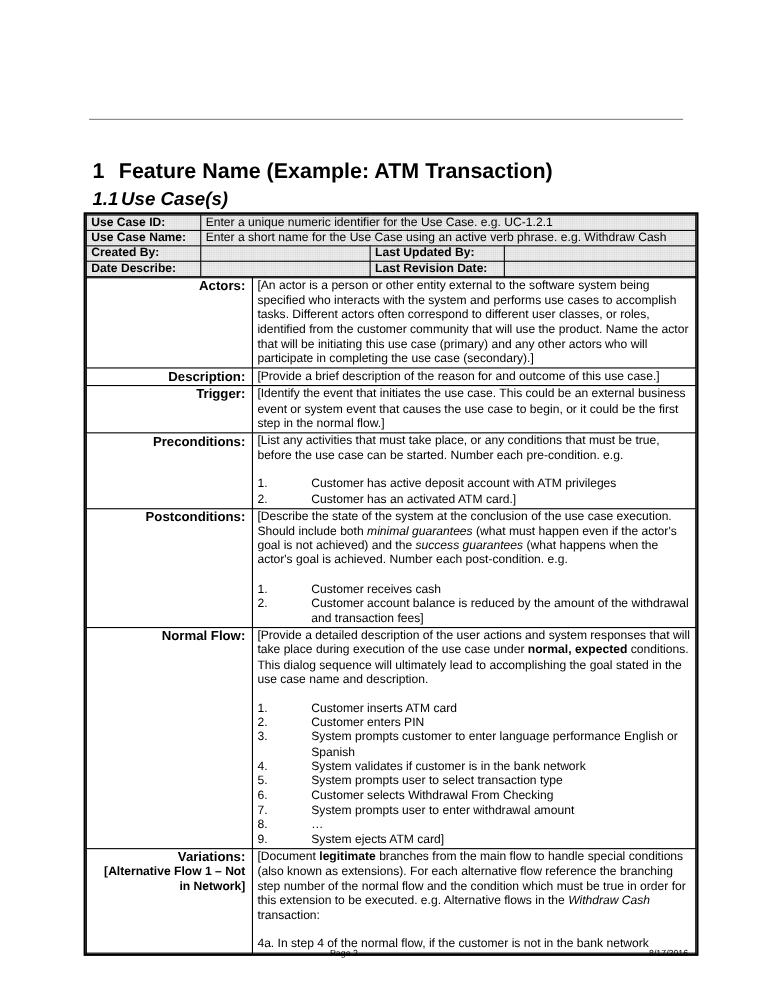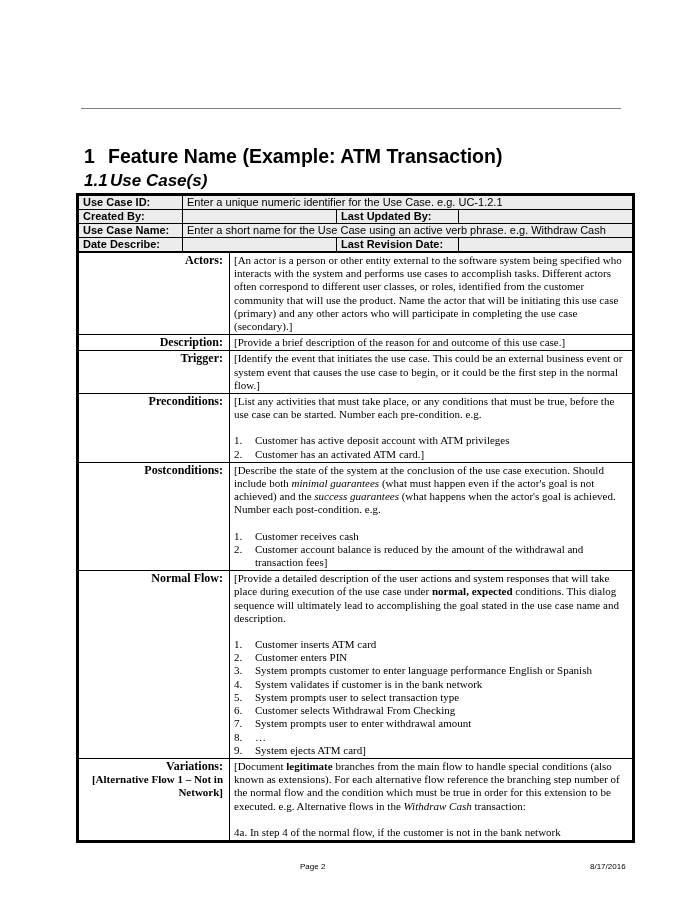--- a/index.html
+++ b/index.html
@@ -11,28 +11,28 @@
   .h2 { position:absolute; left:84px; top:171px; font-size:17px; font-weight:bold; font-style:italic; margin:0; white-space:nowrap; }
   .h2 .num { display:inline-block; width:26px; }
   .tbl { position:absolute; left:76px; top:193px; width:555px; border:2px solid #000; border-collapse:collapse; }
   .hdr { border-collapse:collapse; width:100%; table-layout:fixed; }
   .hdr td { border:1px solid #000; font-size:11px; height:13px; padding:0 4px; line-height:13px;
             background-color:#ececec;
             background-image:radial-gradient(#d4d4d4 0.6px, transparent 0.7px);
             background-size:2px 2px; white-space:nowrap; overflow:hidden; }
   .hdr td.lbl { font-weight:bold; }
   .body { border-collapse:collapse; width:100%; table-layout:fixed; }
-  .body td { border:1px solid #000; vertical-align:top; font-size:11px; line-height:13.2px; padding:1px 4px 1px 4px;font-family:Liberation Serif, serif; }
+  .body td { border:1px solid #000; vertical-align:top; font-size:11px; line-height:13.2px; padding:1px 4px 1px 4px; }
   .body td.lbl { text-align:right; font-weight:bold; font-size:12px; padding-right:6px; padding-top:1px; }
   .body td.lbl .sub { font-size:11px; display:block; }
   .sp { height:13px; }
   ol.steps { margin:0; padding:0; list-style:none; }
   ol.steps li { display:flex; }
   ol.steps li .n { width:21px; flex:0 0 21px; }
-  ol.steps li .t { flex:1; }
+  ol.steps li .t { flex:1;margin-left:28px; }
   .footer-page { position:absolute; left:300px; top:862px; font-size:8px;text-align:right; }
   .footer-date { position:absolute; left:590px; top:862px; font-size:8px; }
 </style>
 </head>
 <body>
 
 <div class="rule"></div>
 
 <h1 class="h1"><span class="num">1</span><span>Feature Name (Example:  ATM Transaction)</span></h1>
 
@@ -45,28 +45,28 @@
         <col style="width:154px">
         <col style="width:122px">
         <col>
       </colgroup>
     <tbody>
         <tr>
       <td class="lbl">Use Case ID:</td>
       <td colspan="3">Enter a unique numeric identifier for the Use Case. e.g. UC-1.2.1</td>
     </tr>
     <tr>
+      <td class="lbl">Use Case Name:</td>
+      <td colspan="3">Enter a short name for the Use Case using an active verb phrase. e.g. Withdraw Cash</td>
+    </tr>
+    <tr>
       <td class="lbl">Created By:</td>
       <td></td>
       <td class="lbl">Last Updated By:</td>
       <td></td>
-    </tr>
-    <tr>
-      <td class="lbl">Use Case Name:</td>
-      <td colspan="3">Enter a short name for the Use Case using an active verb phrase. e.g. Withdraw Cash</td>
     </tr>
     <tr>
       <td class="lbl">Date Describe:</td>
       <td></td>
       <td class="lbl">Last Revision Date:</td>
       <td></td>
     </tr>
   </tbody>
     </table>
 

